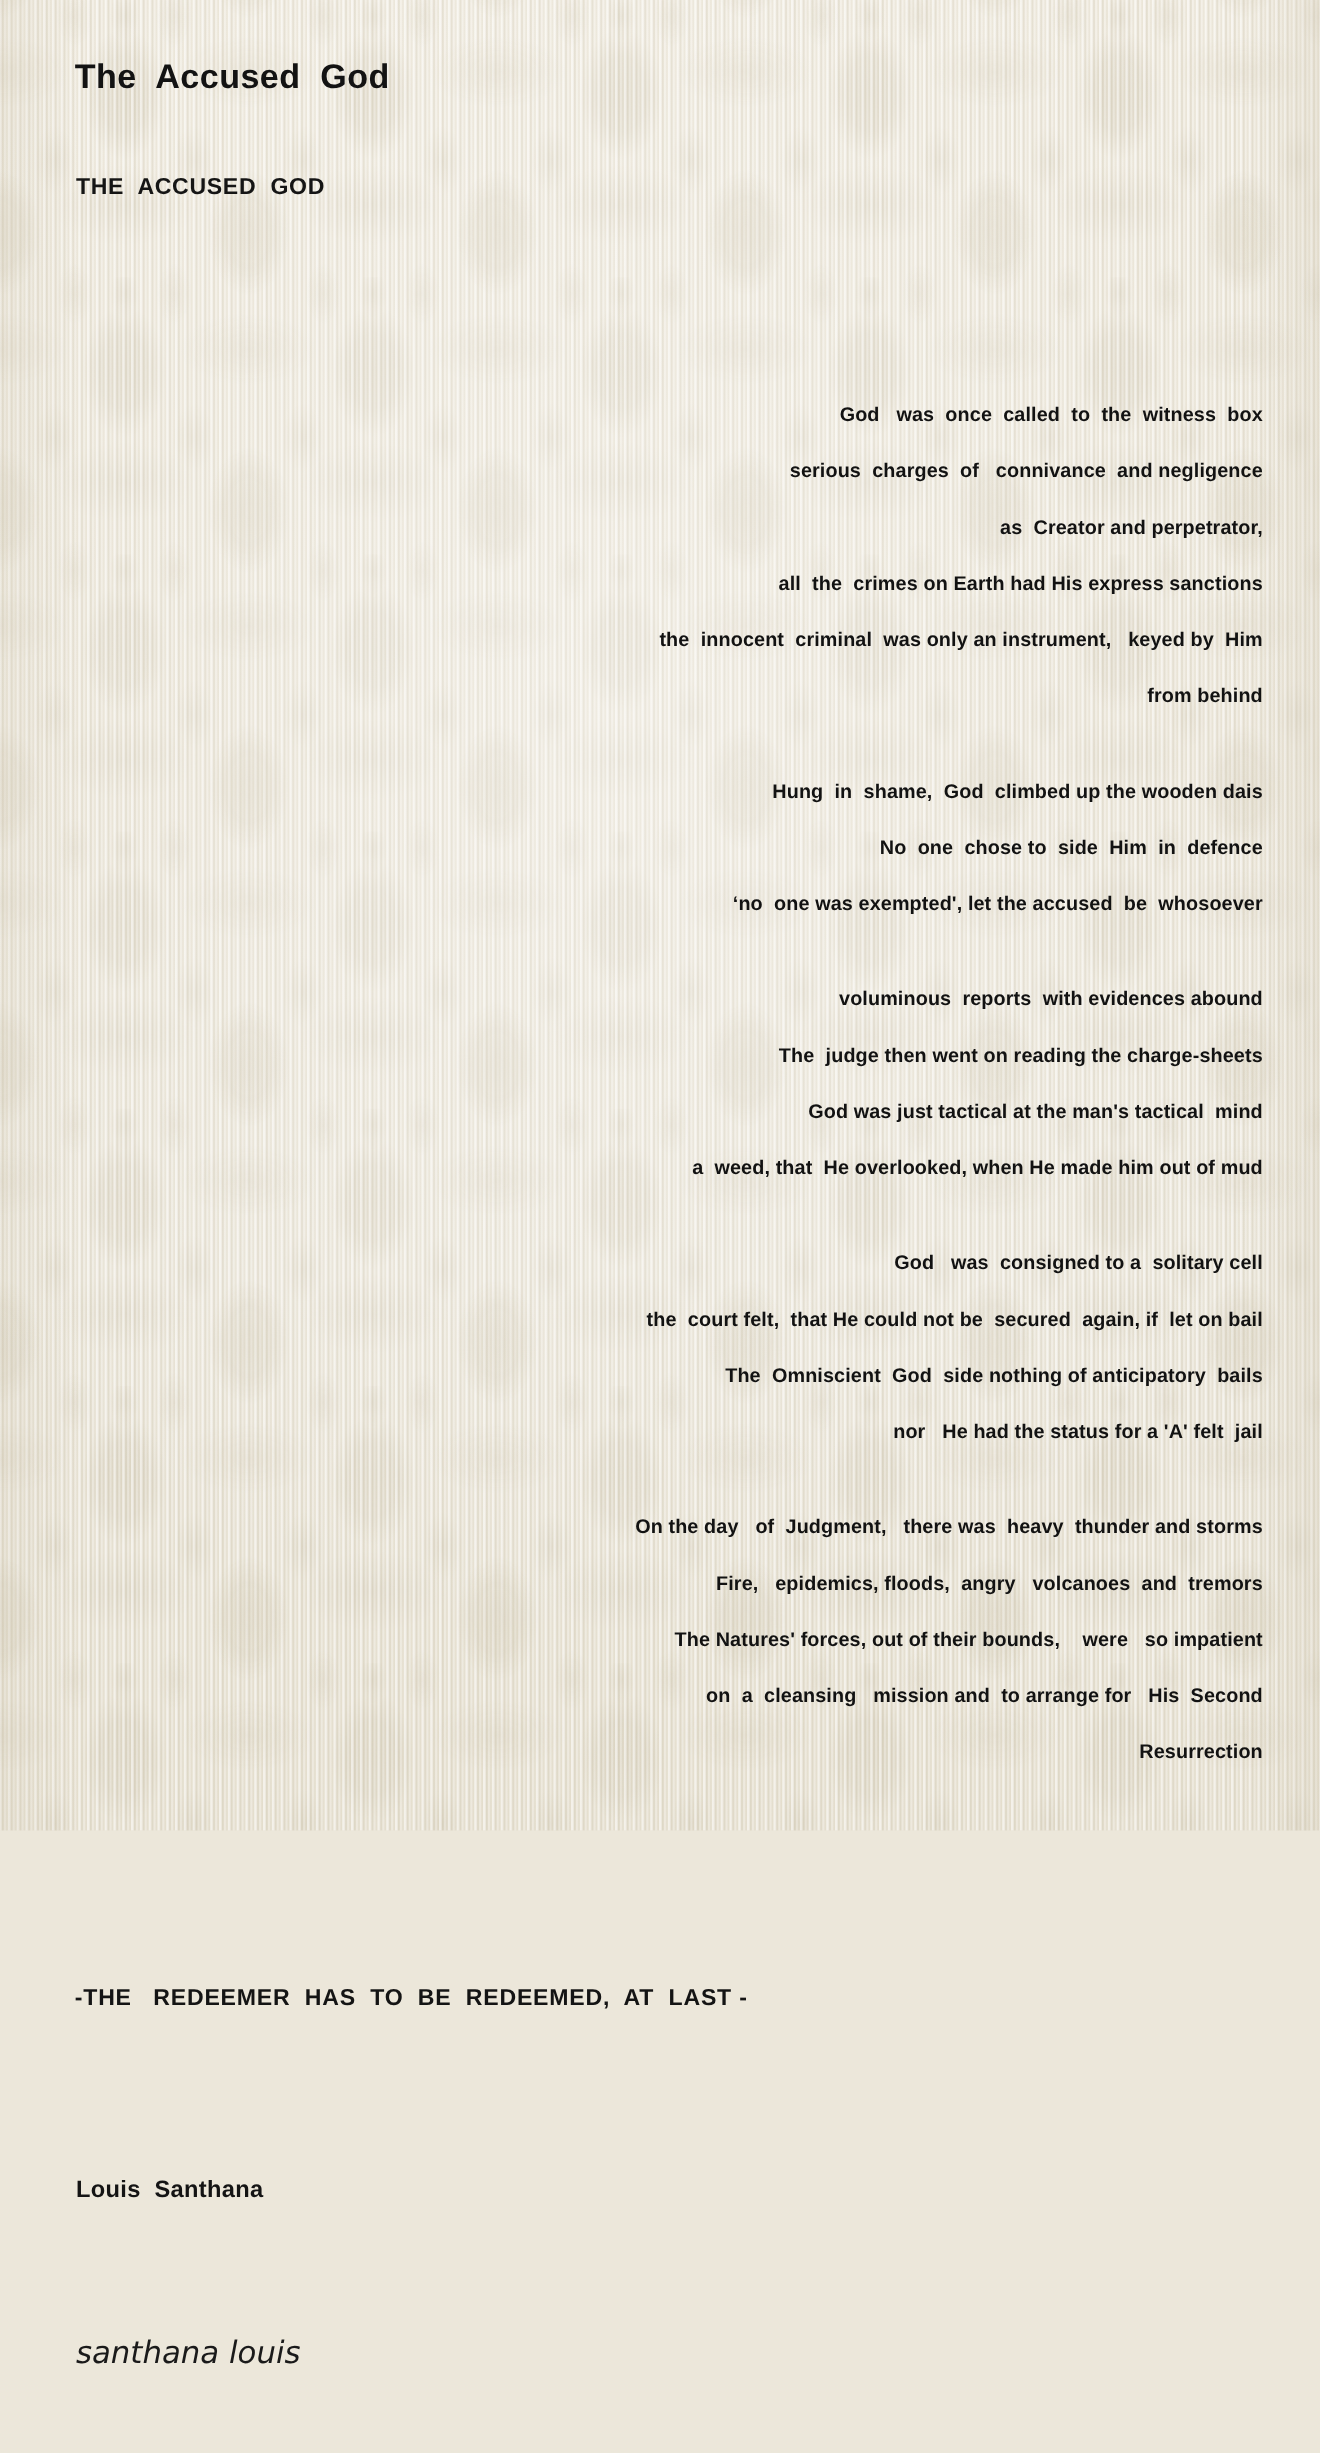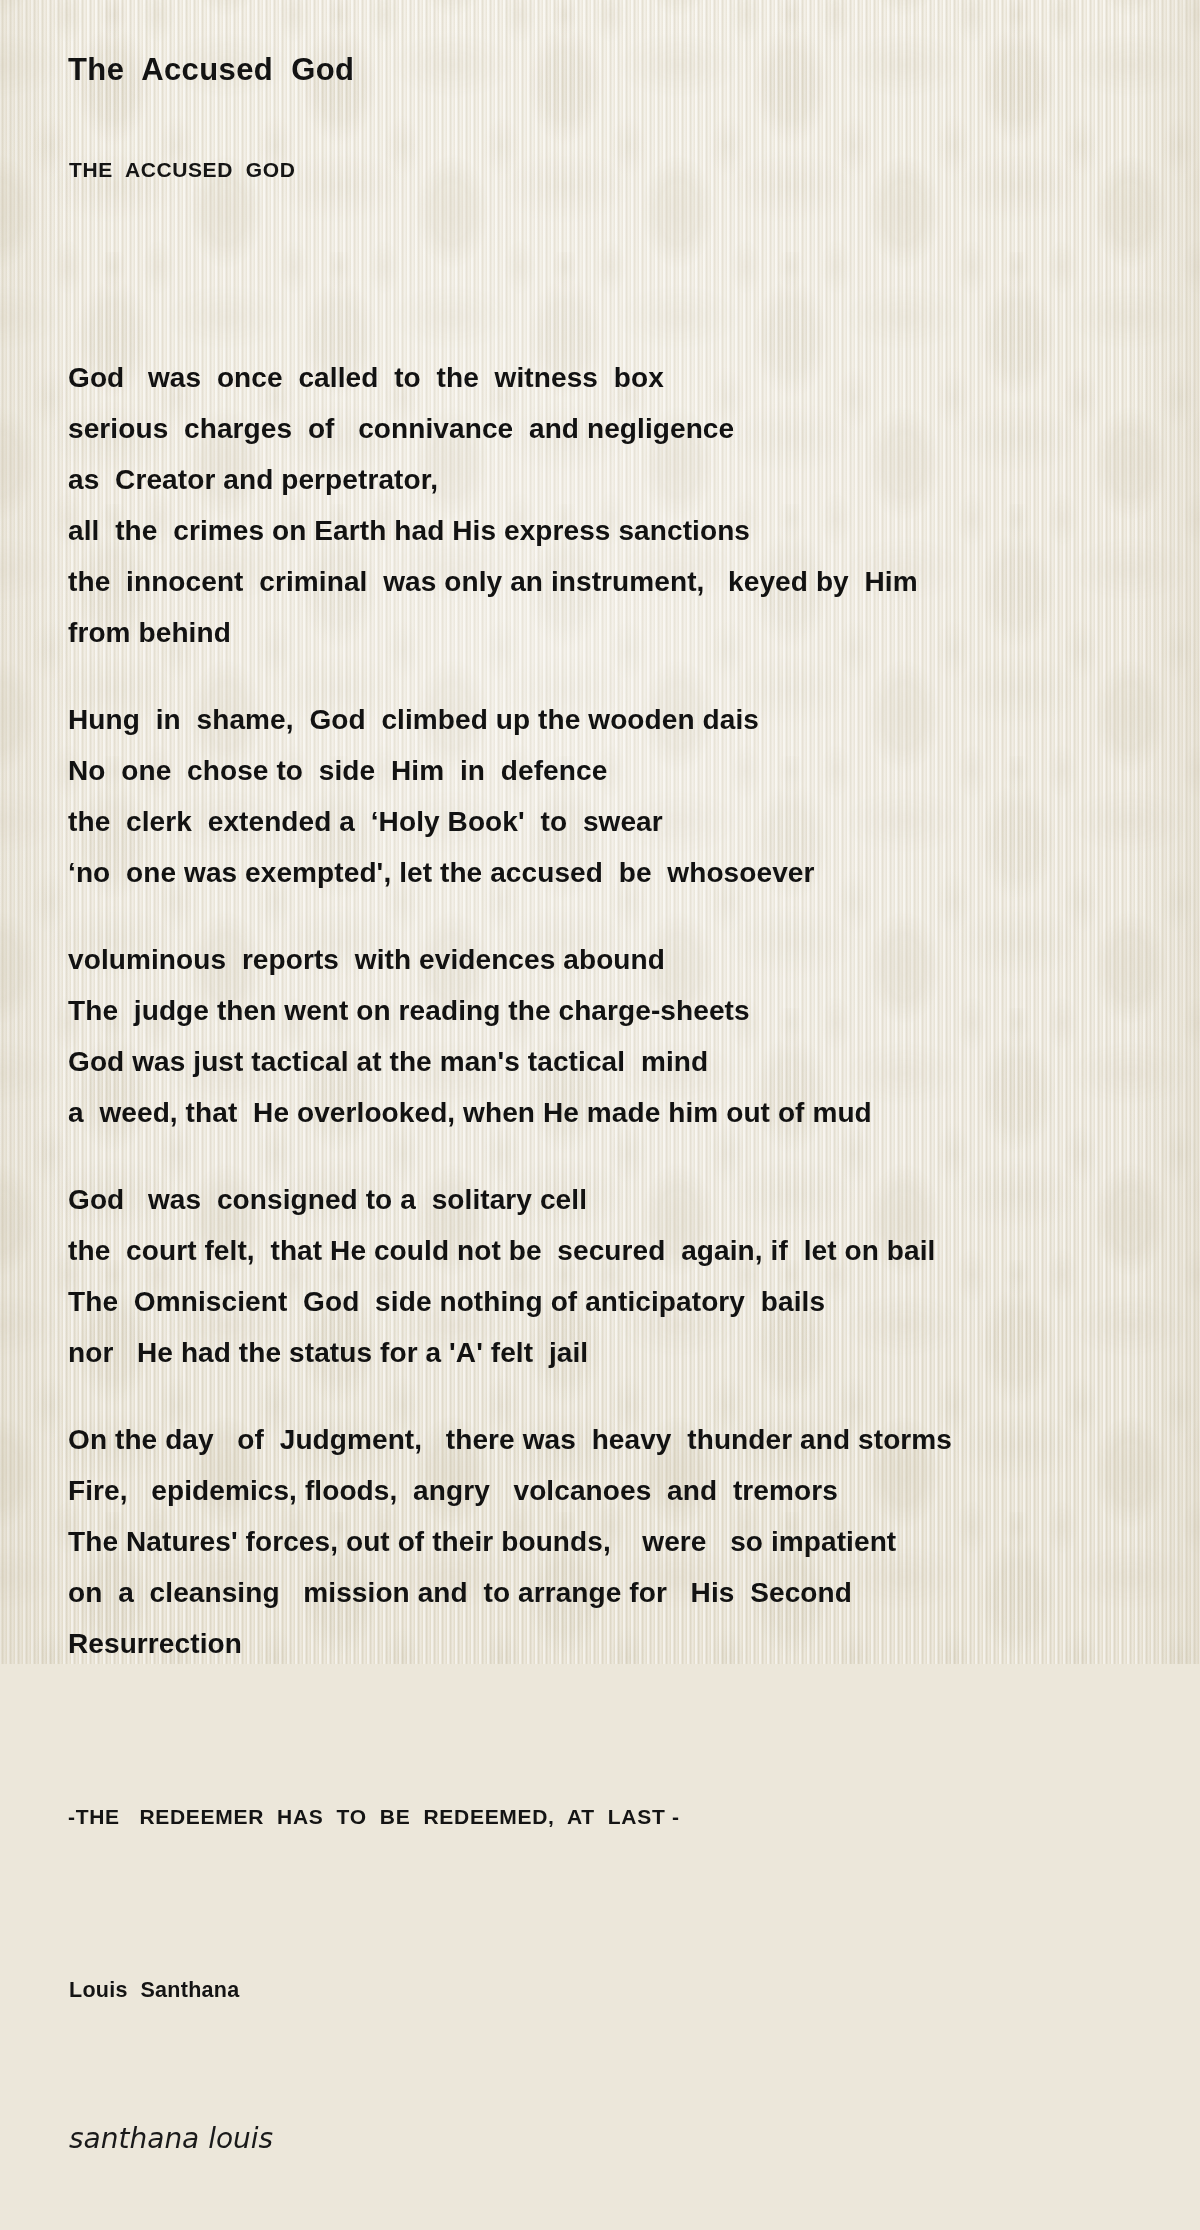--- a/index.html
+++ b/index.html
@@ -121,26 +121,27 @@
     top: 352px;
     width: 1080px;
   }
 
   .stanza {
     margin: 0 0 36px 0;
   }
   .stanza:last-child { margin-bottom: 0; }
 
   .poem-line {
-    font-size: 28px;
+    font-size: 18px;
     font-weight: bold;
     line-height: 51px;
     color: #121212;
     white-space: pre;
     letter-spacing: 0.1px;
+    text-align: right;
   }
 
   .closing-line {
     position: absolute;
     left: 68px;
     top: 1805px;
     font-size: 21px;
     font-weight: bold;
     letter-spacing: 0.7px;
     color: #141414;
@@ -191,21 +192,20 @@
       <div class="poem-line">serious  charges  of   connivance  and negligence</div>
       <div class="poem-line">as  Creator and perpetrator,</div>
       <div class="poem-line">all  the  crimes on Earth had His express sanctions</div>
       <div class="poem-line">the  innocent  criminal  was only an instrument,   keyed by  Him</div>
       <div class="poem-line">from behind</div>
     </div>
 
     <div class="stanza">
       <div class="poem-line">Hung  in  shame,  God  climbed up the wooden dais</div>
       <div class="poem-line">No  one  chose to  side  Him  in  defence</div>
-      <div class="poem-line">the  clerk  extended a  ‘Holy Book'  to  swear</div>
       <div class="poem-line">‘no  one was exempted', let the accused  be  whosoever</div>
     </div>
 
     <div class="stanza">
       <div class="poem-line">voluminous  reports  with evidences abound</div>
       <div class="poem-line">The  judge then went on reading the charge-sheets</div>
       <div class="poem-line">God was just tactical at the man's tactical  mind</div>
       <div class="poem-line">a  weed, that  He overlooked, when He made him out of mud</div>
     </div>
 

